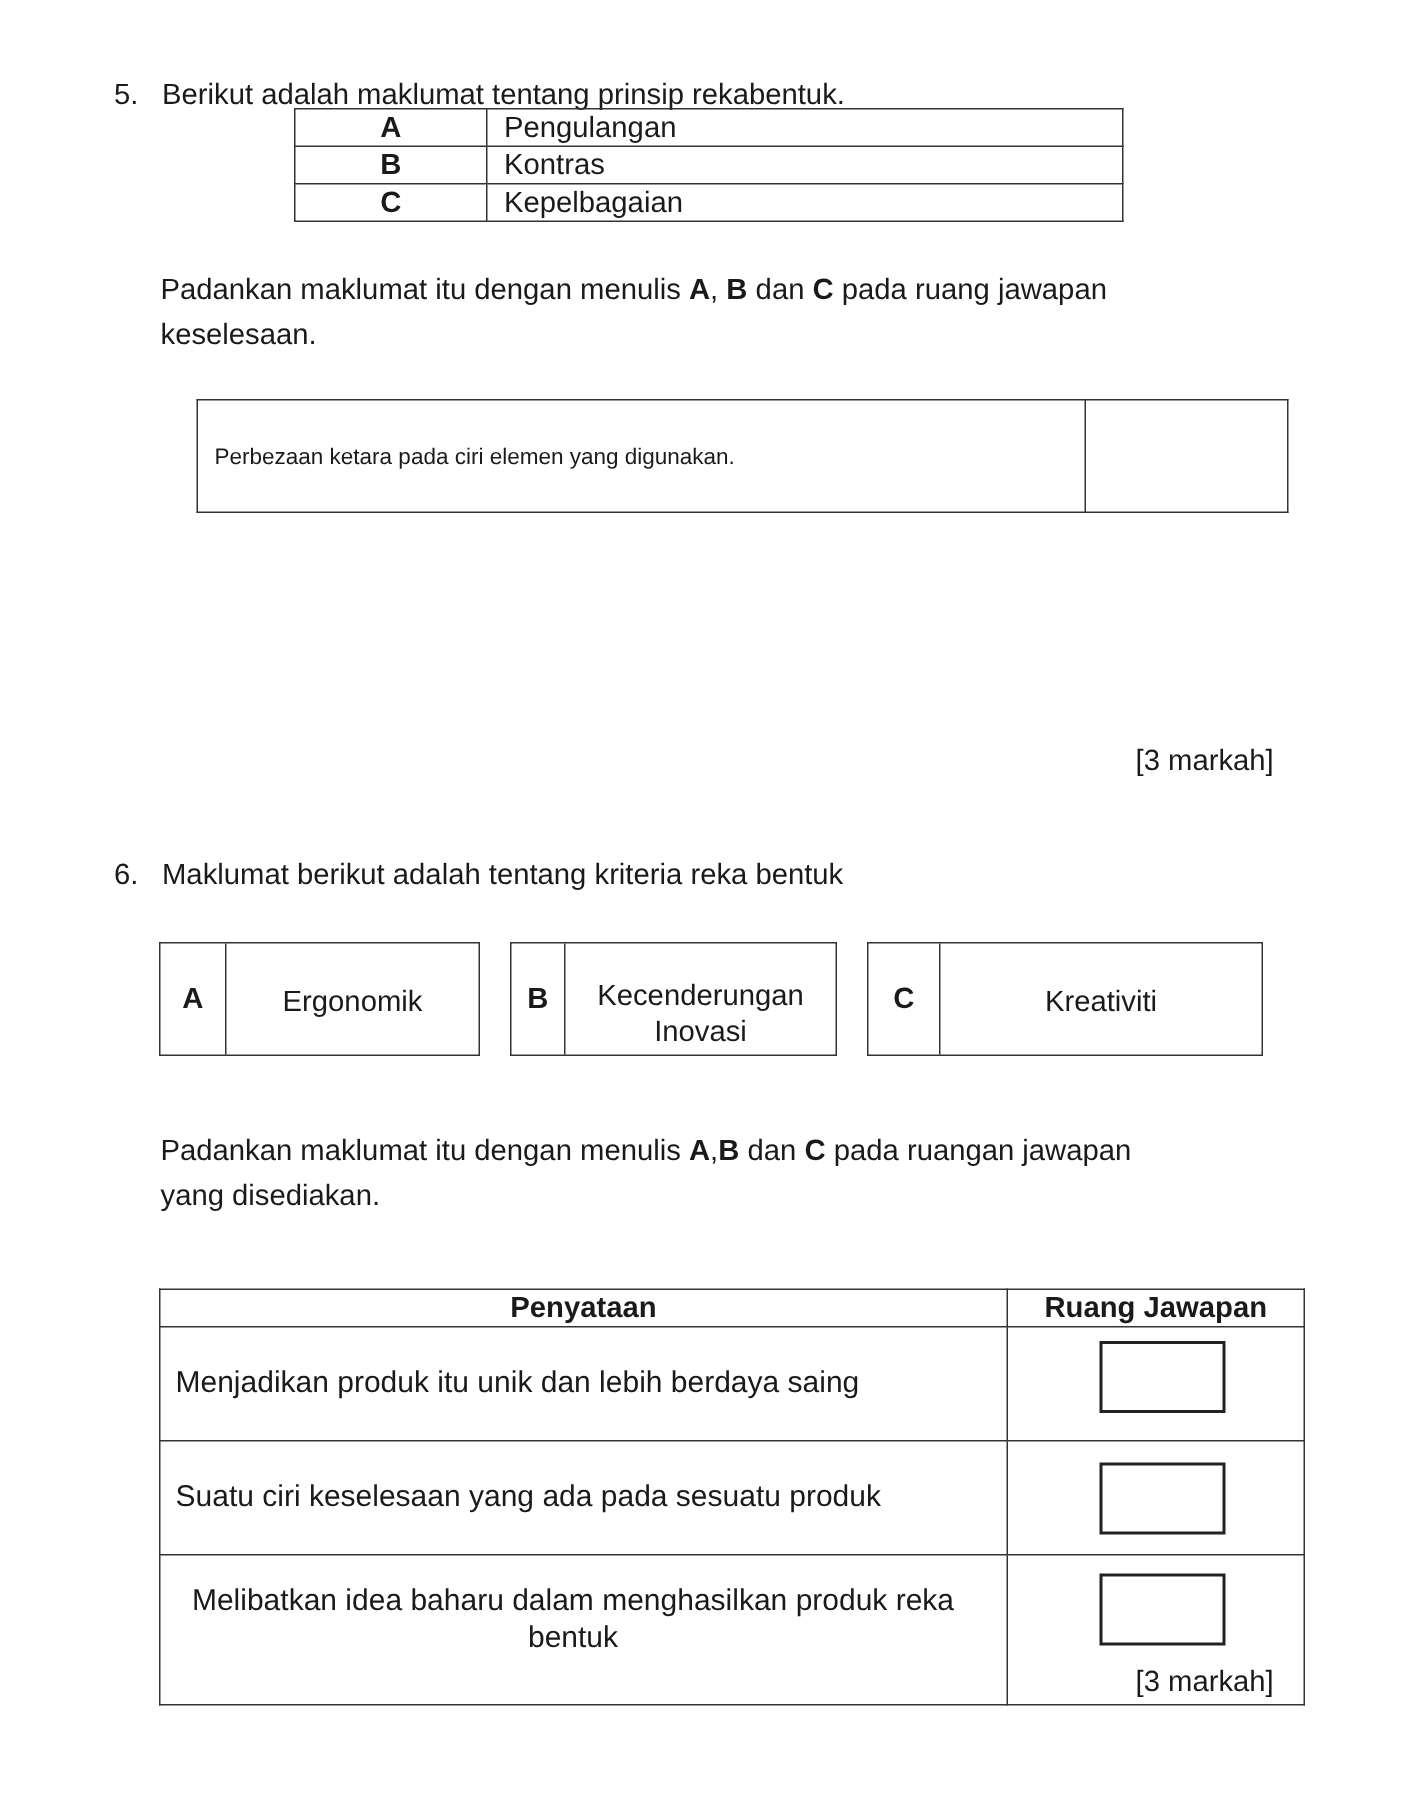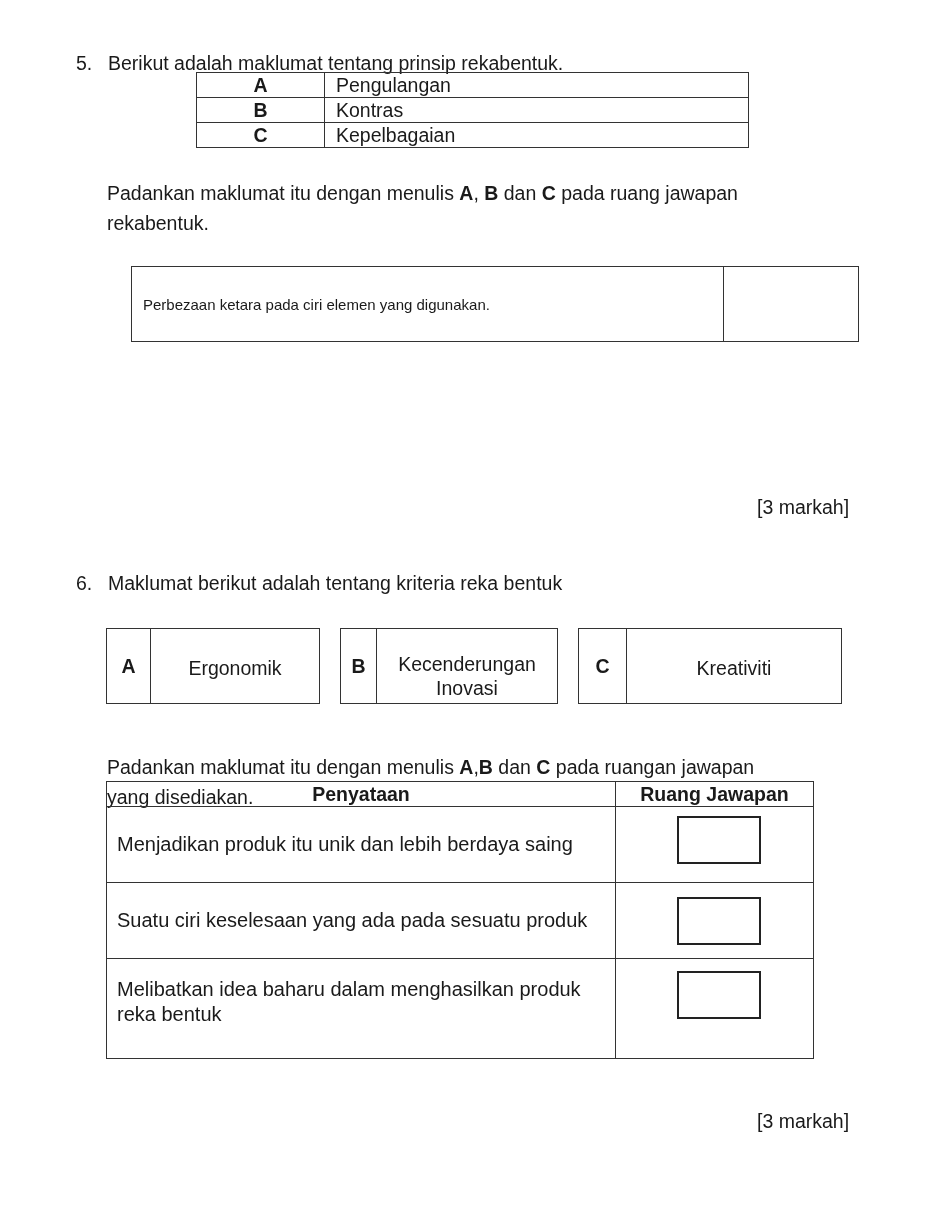--- a/index.html
+++ b/index.html
@@ -15,21 +15,21 @@
   .t1 td { border:1.5px solid #333; height:24px; padding:0; font-size:19.5px; line-height:24px; }
   .t1 td.k { width:127px; text-align:center; font-weight:bold; }
   .t1 td.v { padding-left:11px; }
   .t2 { left:131px; top:266px; width:728px; }
   .t2 td { border:1.5px solid #333; height:74px; padding:0 0 0 11px; font-size:15px; }
   .t2 td.ans { width:134px; padding:0; }
   .markah { font-size:19.5px; }
   .card { top:628px; height:76px; border:1.5px solid #333; display:flex; box-sizing:border-box; }
   .card .letter { border-right:1.5px solid #333; display:flex; align-items:center; justify-content:center; font-weight:bold; font-size:19.5px; }
   .card .name { flex:1; display:flex; align-items:center; justify-content:center; text-align:center; font-size:19.5px; line-height:24px; padding-top:4px; }
-  .t3 { left:106px; top:781px; width:708px; }
+  .t3 { left:106px; top:859px; width:764px; }
   .t3 th { border:1.5px solid #333; font-weight:bold; font-size:19.5px; height:24px; padding:0; }
   .t3 td { border:1.5px solid #333; padding:0 0 0 10px; font-size:20px; vertical-align:middle; }
   .t3 td.ans { width:197px; padding:0; position:relative; }
   .box { position:absolute; left:61px; width:84px; height:48px; border:2px solid #222; box-sizing:border-box; }
 </style>
 </head>
 <body>
 
 <div class="abs q-title" style="top:28px;margin-top:24px;">
   <span class="num">5.</span><span>Berikut adalah maklumat tentang prinsip rekabentuk.</span>
@@ -47,21 +47,21 @@
       </tr>
   <tr>
         <td class="k">C</td>
         <td class="v">Kepelbagaian</td>
       </tr>
 </tbody>
   </table>
 
 <div class="abs para" style="top:178px;">
   <span>Padankan maklumat itu dengan menulis </span><b>A</b><span>, </span><b>B</b><span> dan </span><b>C</b><span> pada ruang jawapan</span><br>
-  <span>rekabentuk.</span>
+  <span>keselesaan.</span>
 </div>
 
 <table class="abs t2">
   <tbody>
       <tr>
         <td>Perbezaan ketara pada ciri elemen yang digunakan.</td>
         <td class="ans"></td>
       </tr>
 </tbody>
   </table>
@@ -102,21 +102,21 @@
           <div class="box" style="top:9px;"></div>
         </td>
   </tr>
   <tr style="height:76px;">
     <td>Suatu ciri keselesaan yang ada pada sesuatu produk</td>
     <td class="ans">
           <div class="box" style="top:14px;"></div>
         </td>
   </tr>
   <tr style="height:100px;">
-    <td style="padding-right:24px; line-height:25px; padding-bottom:14px;">Melibatkan idea baharu dalam menghasilkan produk reka bentuk</td>
+    <td style="padding-right:24px; line-height:25px; padding-bottom:14px;text-align:center;">Melibatkan idea baharu dalam menghasilkan produk reka bentuk</td>
     <td class="ans">
           <div class="box" style="top:12px;"></div>
         </td>
   </tr>
 </tbody>
   </table>
 
 <div class="abs markah" style="top:1110px; left:757px;">[3  markah]</div>
 
 </body></html>

